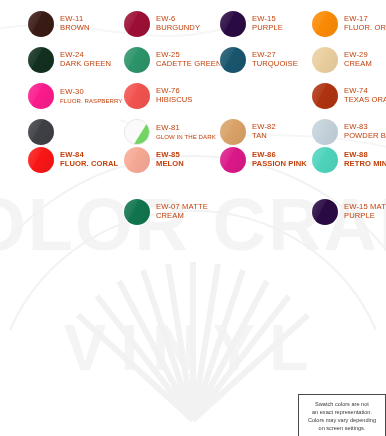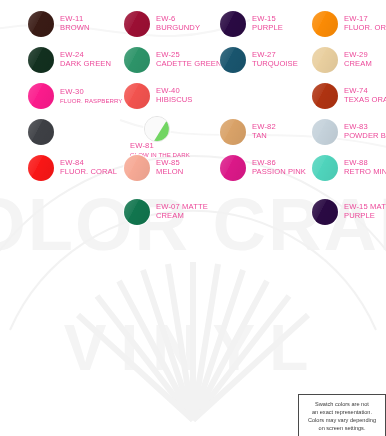--- a/index.html
+++ b/index.html
@@ -74,21 +74,21 @@
     bottom: 0;
     width: 100%;
   }
   .dot.split .half-b {
     clip-path: polygon(38% 100%, 100% 0, 100% 100%);
   }
 
   .label {
     margin-left: 6px;
     line-height: 1.18;
-    color: #ec4899;
+    color: #c2410c;
     white-space: nowrap;
   }
   .code {
     font-size: 7.6px;
     letter-spacing: 0.02em;
   }
   .name {
     font-size: 7.6px;
     letter-spacing: 0.01em;
   }
@@ -217,37 +217,37 @@
       <div class="swatch-cell" style="left: 28px;">
         <div class="dot" style="background-color: rgb(251, 27, 140);"></div>
         <div class="label">
           <div class="code">EW-30</div>
           <div class="name tiny">FLUOR. RASPBERRY</div>
         </div>
       </div>
       <div class="swatch-cell" style="left: 124px;">
         <div class="dot" style="background-color: rgb(242, 83, 79);"></div>
         <div class="label">
-          <div class="code">EW-40</div>
+          <div class="code">EW-76</div>
           <div class="name">HIBISCUS</div>
         </div>
       </div>
       <div class="swatch-cell" style="left: 312px;">
         <div class="dot" style="background-color: rgb(175, 51, 17);"></div>
         <div class="label">
           <div class="code">EW-74</div>
           <div class="name">TEXAS ORANGE</div>
         </div>
       </div>
     </div>
     <div class="swatch-row" style="top: 116px;">
       <div class="swatch-cell" style="left: 28px;">
         <div class="dot" style="background-color: rgb(62, 64, 69);"></div>
       </div>
-      <div class="swatch-cell" style="left: 124px; flex-direction: column;">
+      <div class="swatch-cell" style="left: 124px;">
         <div class="dot split">
           <span class="half-a" style="background: rgb(250, 250, 250);"></span>
           <span class="half-b" style="background: rgb(114, 213, 99);"></span>
         </div>
         <div class="label">
           <div class="code">EW-81</div>
           <div class="name tiny">GLOW IN THE DARK</div>
         </div>
       </div>
       <div class="swatch-cell" style="left: 220px;">
@@ -258,21 +258,21 @@
         </div>
       </div>
       <div class="swatch-cell" style="left: 312px;">
         <div class="dot" style="background-color: rgb(197, 210, 219);"></div>
         <div class="label">
           <div class="code">EW-83</div>
           <div class="name">POWDER BLUE</div>
         </div>
       </div>
     </div>
-    <div class="swatch-row" style="top: 152px;">
+    <div class="swatch-row" style="top: 144px; font-weight: bold;">
       <div class="swatch-cell" style="left: 28px;">
         <div class="dot" style="background-color: rgb(249, 22, 22);"></div>
         <div class="label">
           <div class="code">EW-84</div>
           <div class="name">FLUOR. CORAL</div>
         </div>
       </div>
       <div class="swatch-cell" style="left: 124px; align-items: center;">
         <div class="dot" style="background-color: rgb(246, 169, 149);"></div>
         <div class="label">

